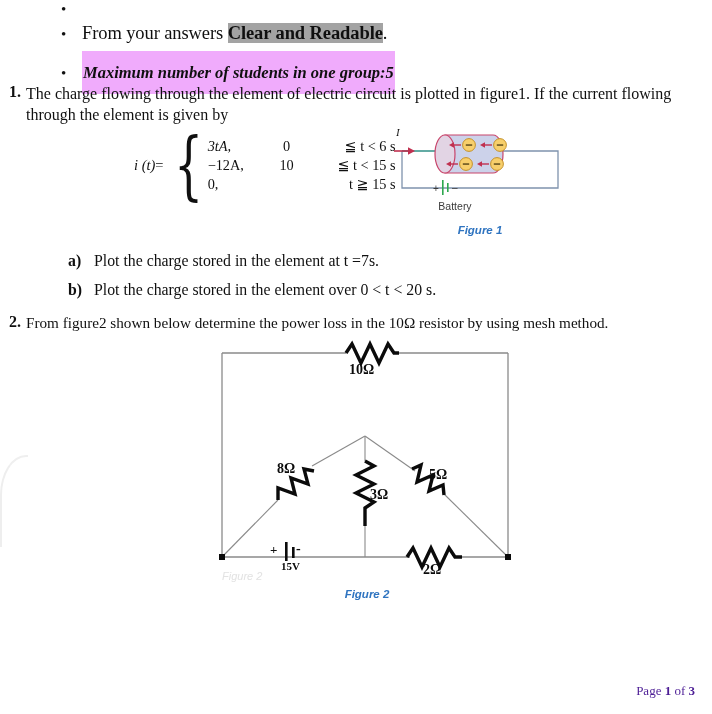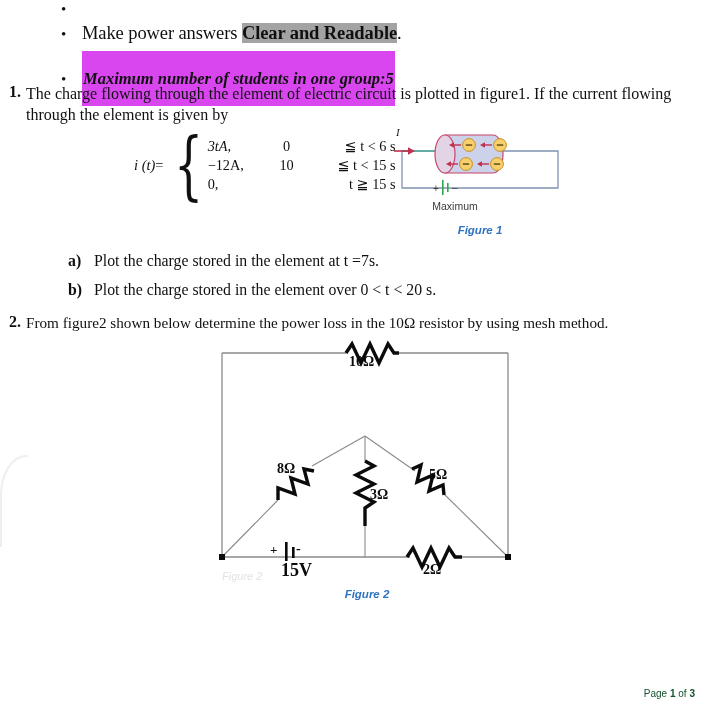--- a/index.html
+++ b/index.html
@@ -54,25 +54,25 @@
   }
   .bullet-text {
     font-size: 18.5px;
     letter-spacing: -0.1px;
   }
   .hl-yellow {
     background: #a3a3a3;
     font-weight: bold;
   }
   .bullet-cyan {
-    background: #d946ef;
+    background: #f0abfc;
     font-style: italic;
     font-weight: bold;
     font-size: 16.5px;
-    padding: 17px 1px;
+    padding: 11px 1px;
   }
 
   
   .q-block {
     position: absolute;
     display: flex;
     align-items: flex-start;
   }
   .q-num {
     font-weight: bold;
@@ -214,54 +214,54 @@
     font-family: "Liberation Sans", sans-serif;
   }
   .f2label {
     position: absolute;
     font-weight: bold;
     font-size: 14px;
     font-family: "Liberation Serif", serif;
     color: #0b0b0b;
     white-space: nowrap;
   }
-  #lab-10 { left: 349px; top: 354px; text-align: center; }
+  #lab-10 { left: 349px; top: 362px; text-align: center; }
   #lab-8  { left: 277px; top: 461px; }
   #lab-5  { left: 429px; top: 467px; }
   #lab-3  { left: 370px; top: 487px; }
   #lab-2  { left: 423px; top: 562px; }
-  #lab-15v { left: 281px; top: 560px; font-size: 18px; }
+  #lab-15v { left: 281px; top: 560px; font-size: 11px; }
   #lab-plus { position: absolute; left: 270px; top: 542px; font-weight: bold; font-size: 13px; }
   #lab-minus { position: absolute; left: 296px; top: 541px; font-weight: bold; font-size: 14px; }
 
   
   #page-footer {
     position: absolute;
     right: 17px;
     bottom: 15px;
-    font-family: Liberation Sans, sans-serif;
-    font-size: 10px;
-    color: #14532d;
+    font-family: Liberation Serif, serif;
+    font-size: 13px;
+    color: #4c1d95;
   }
   #page-footer b { font-weight: bold; }
 </style>
 </head>
 <body>
 
 <div id="scan-artifact"></div>
 
 <div id="bullet-list">
 
   <div class="bullet-row">
     <span class="bullet-dot">•</span>
   </div>
 
   <div class="bullet-row">
     <span class="bullet-dot">•</span>
-    <span class="bullet-text"><span>Make power answers </span><span class="hl-yellow">Clear and Readable</span><span>.</span></span>
+    <span class="bullet-text"><span>From your answers </span><span class="hl-yellow">Clear and Readable</span><span>.</span></span>
   </div>
 
   <div class="bullet-row">
     <span class="bullet-dot">•</span>
     <span class="bullet-cyan">Maximum number of students in one group:5</span>
   </div>
 
 </div>
 
 <div class="q-block" id="question-1">
@@ -347,21 +347,21 @@
   </g>
 
   <g>
     <rect x="54" y="58" width="1.6" height="15" fill="#2ea84f"></rect>
     <rect x="59" y="61" width="1.6" height="9" fill="#2ea84f"></rect>
   </g>
   <text x="45" y="70" font-family="Liberation Sans, sans-serif" font-size="10" fill="#3b3b3b">+</text>
   <text x="64" y="69" font-family="Liberation Sans, sans-serif" font-size="10" fill="#3b3b3b">–</text>
 </svg>
 
-<div id="fig1-battery-label">Maximum</div>
+<div id="fig1-battery-label">Battery</div>
 <div id="fig1-caption">Figure 1</div>
 
 <div class="sub-item" id="sub-a">
   <span class="sub-label">a)</span>
   <span>Plot the charge stored in the element at t =7s.</span>
 </div>
 
 <div class="sub-item" id="sub-b">
   <span class="sub-label">b)</span>
   <span>Plot the charge stored in the element over 0 &lt; t &lt; 20 s.</span>

